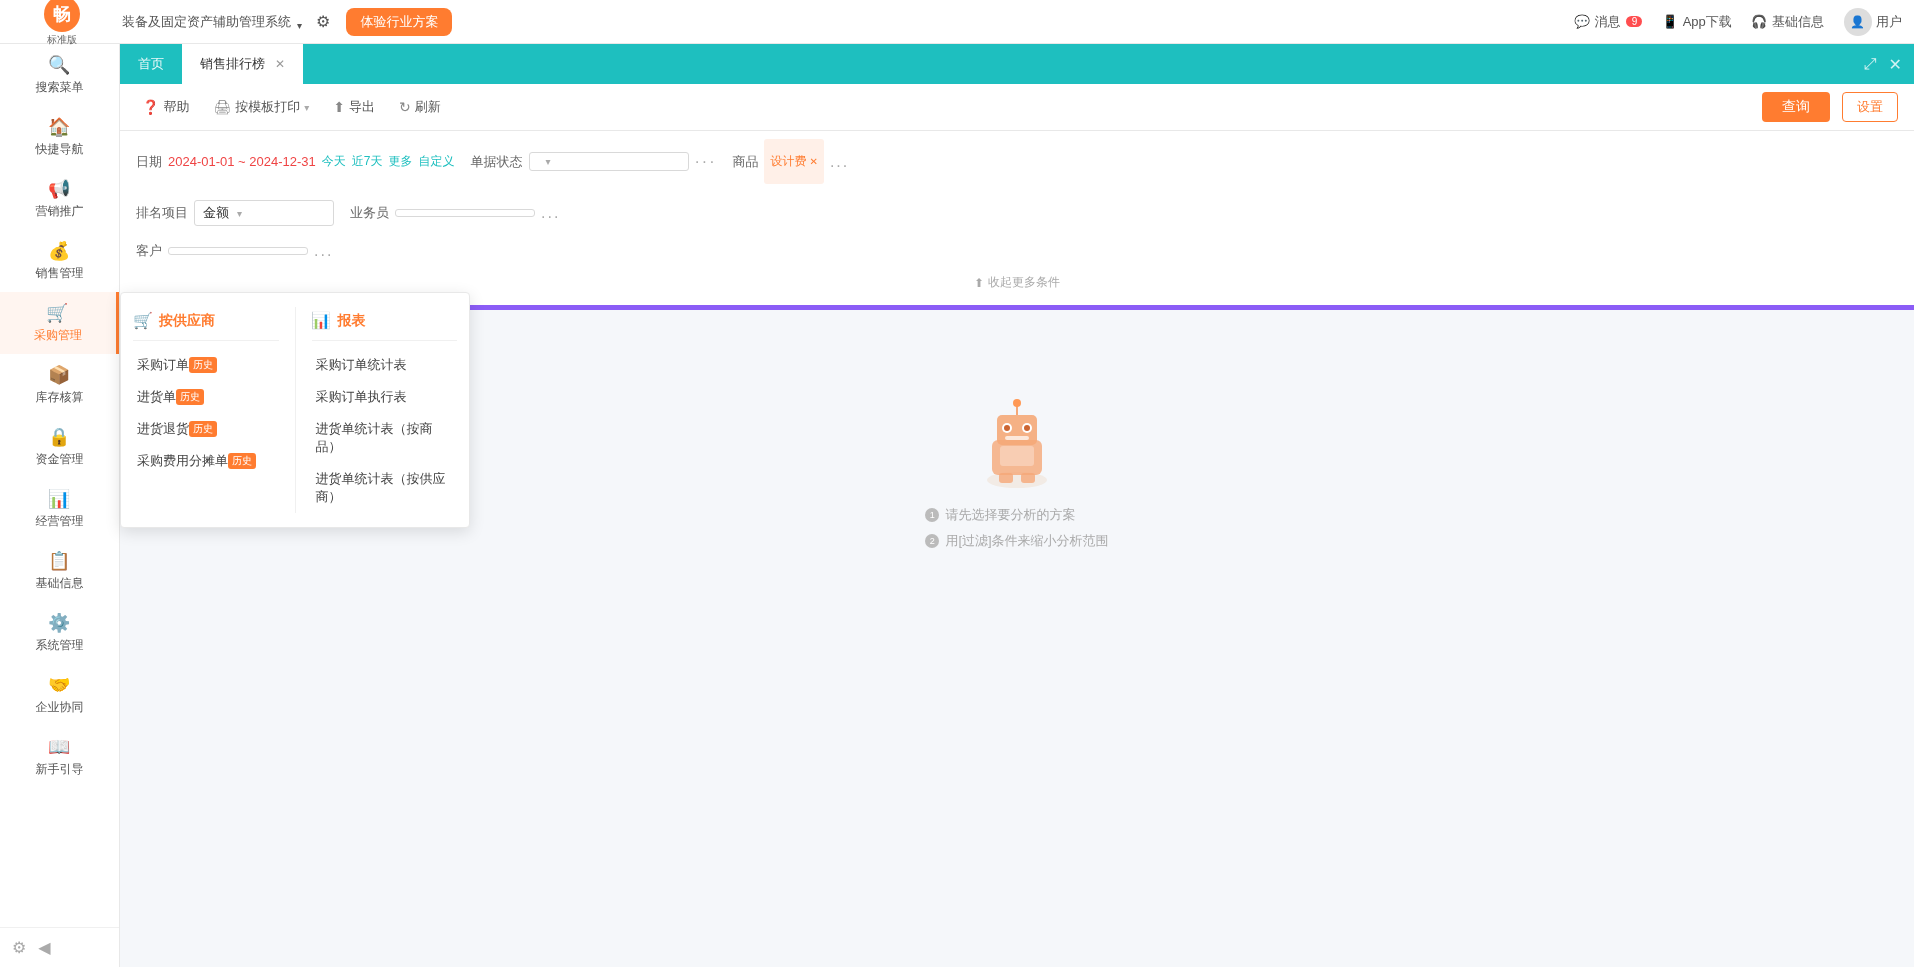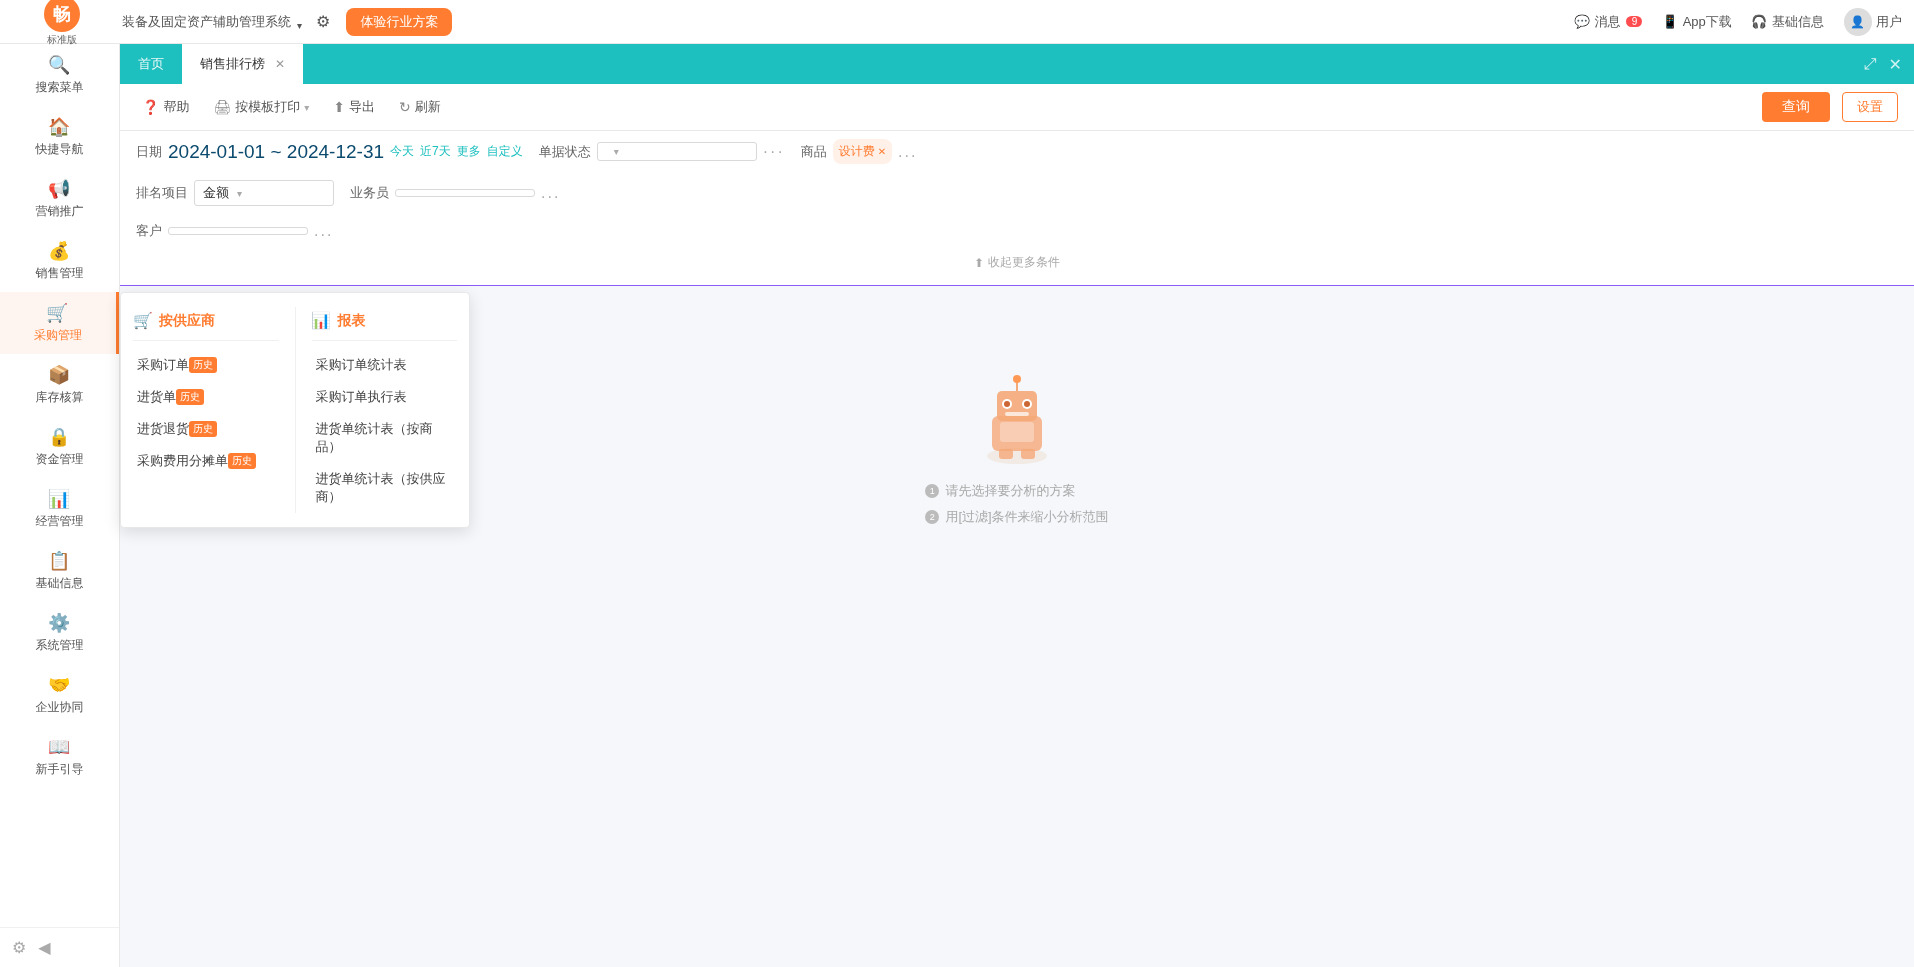--- a/index.html
+++ b/index.html
@@ -229,21 +229,21 @@
       border-radius: 4px;
       padding: 5px 14px;
       font-size: 13px;
       cursor: pointer;
     }
 
     
     .filter-section {
       background: #fff;
       padding: 0 16px 10px;
-      border-bottom: 1px solid #8b5cf6;
+      border-bottom: 5px solid #8b5cf6;
     }
     .filter-row {
       display: flex;
       align-items: center;
       padding: 8px 0;
       gap: 16px;
       flex-wrap: wrap;
     }
     .filter-item {
       display: flex;
@@ -263,33 +263,33 @@
       background: #fff;
       color: #333;
       cursor: pointer;
     }
     .filter-control .fc-arrow { color: #aaa; font-size: 10px; margin-left: 4px; }
     .filter-tag {
       display: inline-flex;
       align-items: center;
       background: #fff0e8;
       color: #ff7c30;
-      border-radius: 8px;
-      padding: 4px 6px;
+      border-radius: 3px;
+      padding: 14px 6px;
       font-size: 12px;
       gap: 3px;
     }
     .filter-tag .ft-close { cursor: pointer; color: #ff7c30; font-size: 10px; }
     .filter-dots { color: #aaa; cursor: pointer; font-size: 16px; letter-spacing: 2px; }
     .date-range-control {
       display: flex;
       align-items: center;
       gap: 4px;
-      font-size: 19px;
-      color: #0c4a6e;
+      font-size: 13px;
+      color: #ef4444;
     }
     .date-shortcut {
       color: #1ebfbf;
       cursor: pointer;
       font-size: 12px;
     }
     .collapse-row {
       display: flex;
       justify-content: center;
       padding: 6px 0 4px;

